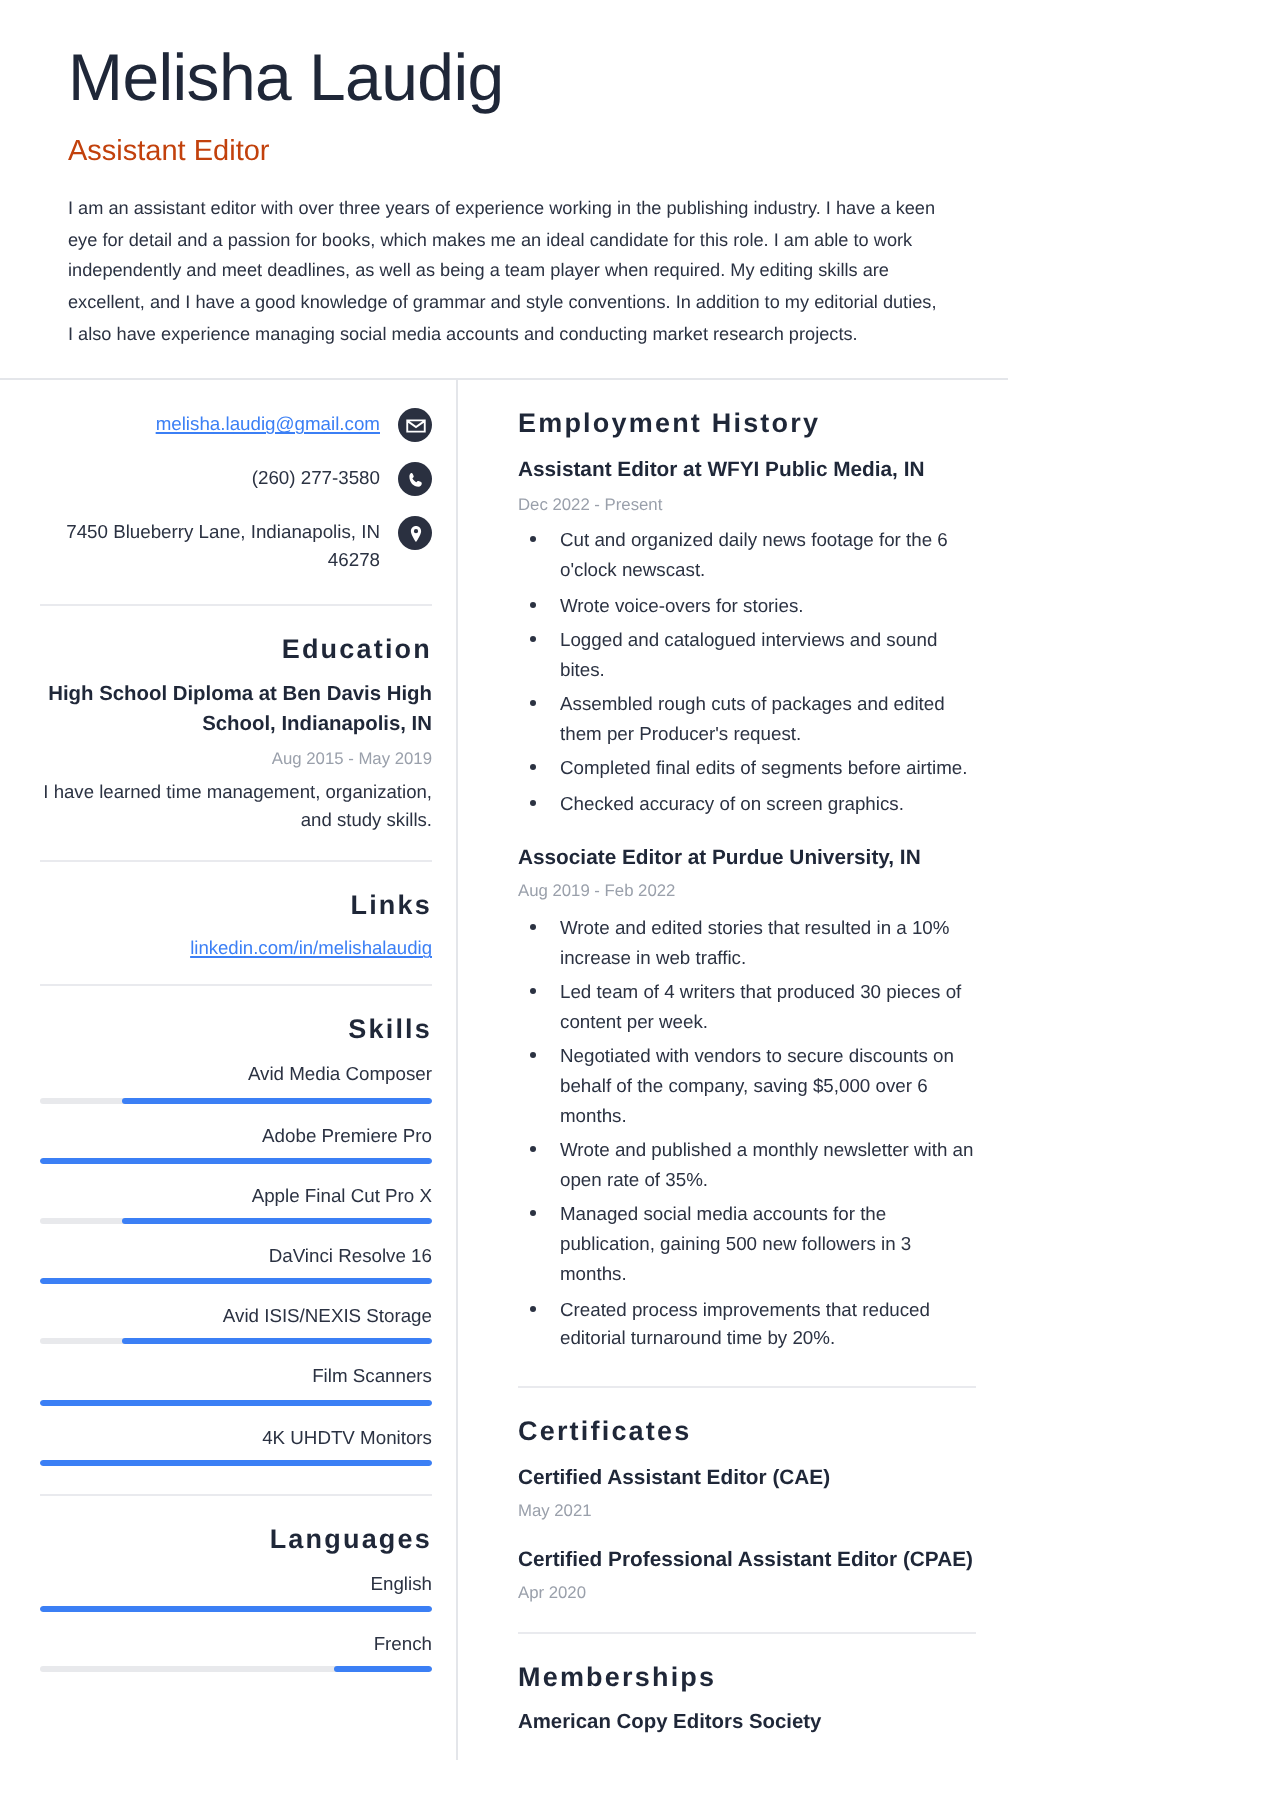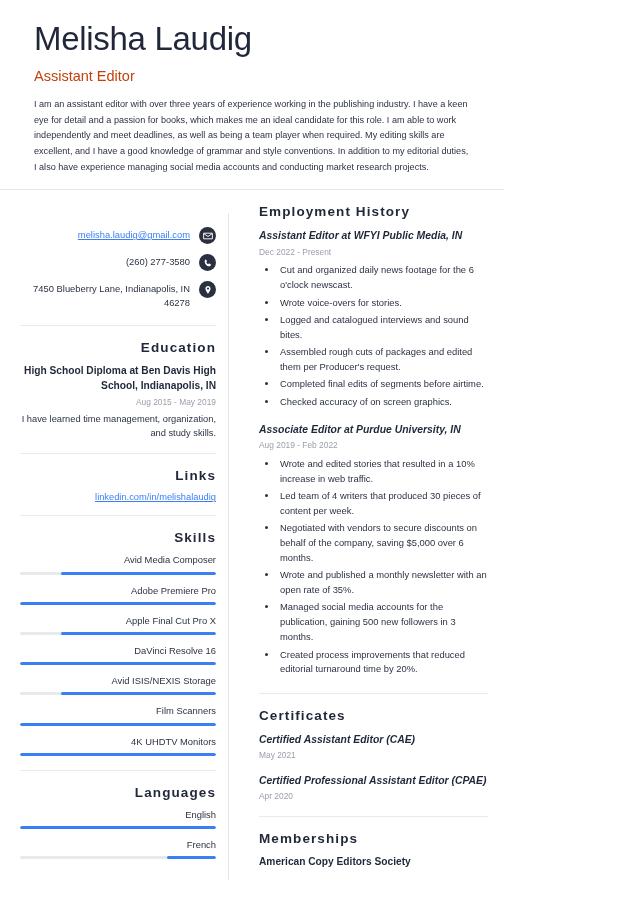--- a/index.html
+++ b/index.html
@@ -30,21 +30,20 @@
     margin-top: 14px; height: 1px; background: #e4e6ea;
     margin-left: -34px; margin-right: -34px;
   }
 
   
   .cols { display: flex; margin-left: -34px; margin-right: -34px; }
   .side {
     width: 229px; flex: 0 0 229px;
     border-right: 1px solid #e4e6ea;
     padding: 0 12px 0 20px;
-    margin-top: 23px;
   }
   .main { flex: 1 1 auto; padding: 0 16px 0 30px; }
 
   .sec { padding: 14px 0 13px; border-bottom: 1px solid #e9eaee; }
   .sec:last-child { border-bottom: none; }
   .side .sec { text-align: right; }
 
   .sec-title {
     font-size: 13.5px; font-weight: 700; letter-spacing: 1.1px;
     color: #1f2738; margin-bottom: 9px;
@@ -87,21 +86,21 @@
   .bar-label { font-size: 9.4px; color: #2b3242; margin-bottom: 5px; line-height: 1.3; }
   .bar-track {
     height: 3px; width: 100%; background: #e8e9ec; border-radius: 2px;
     display: flex; justify-content: flex-end; overflow: hidden;
   }
   .bar-fill { height: 3px; background: #3b7ff5; border-radius: 2px; }
 
   
   .entry { margin-bottom: 13px; }
   .entry:last-child { margin-bottom: 0; }
-  .entry-title { font-size: 10.4px; font-weight: 700; color: #1f2738; line-height: 1.4; font-style: italic; }
+  .entry-title { font-size: 10.4px; font-weight: 700; color: #1f2738; line-height: 1.4; }
   .bullets { margin: 5px 0 0 0; padding-left: 19px; }
   .bullets li {
     font-size: 9.4px; line-height: 1.58; color: #2b3242;
     margin-bottom: 2.5px; padding-left: 2px;
   }
   .memb-item { font-size: 10.2px; font-weight: 700; color: #1f2738; margin-bottom: 12px; }
   .memb-item:last-child { margin-bottom: 0; }
   .cert-item { margin-bottom: 12px; }
   .cert-item:last-child { margin-bottom: 0; }
 </style>

